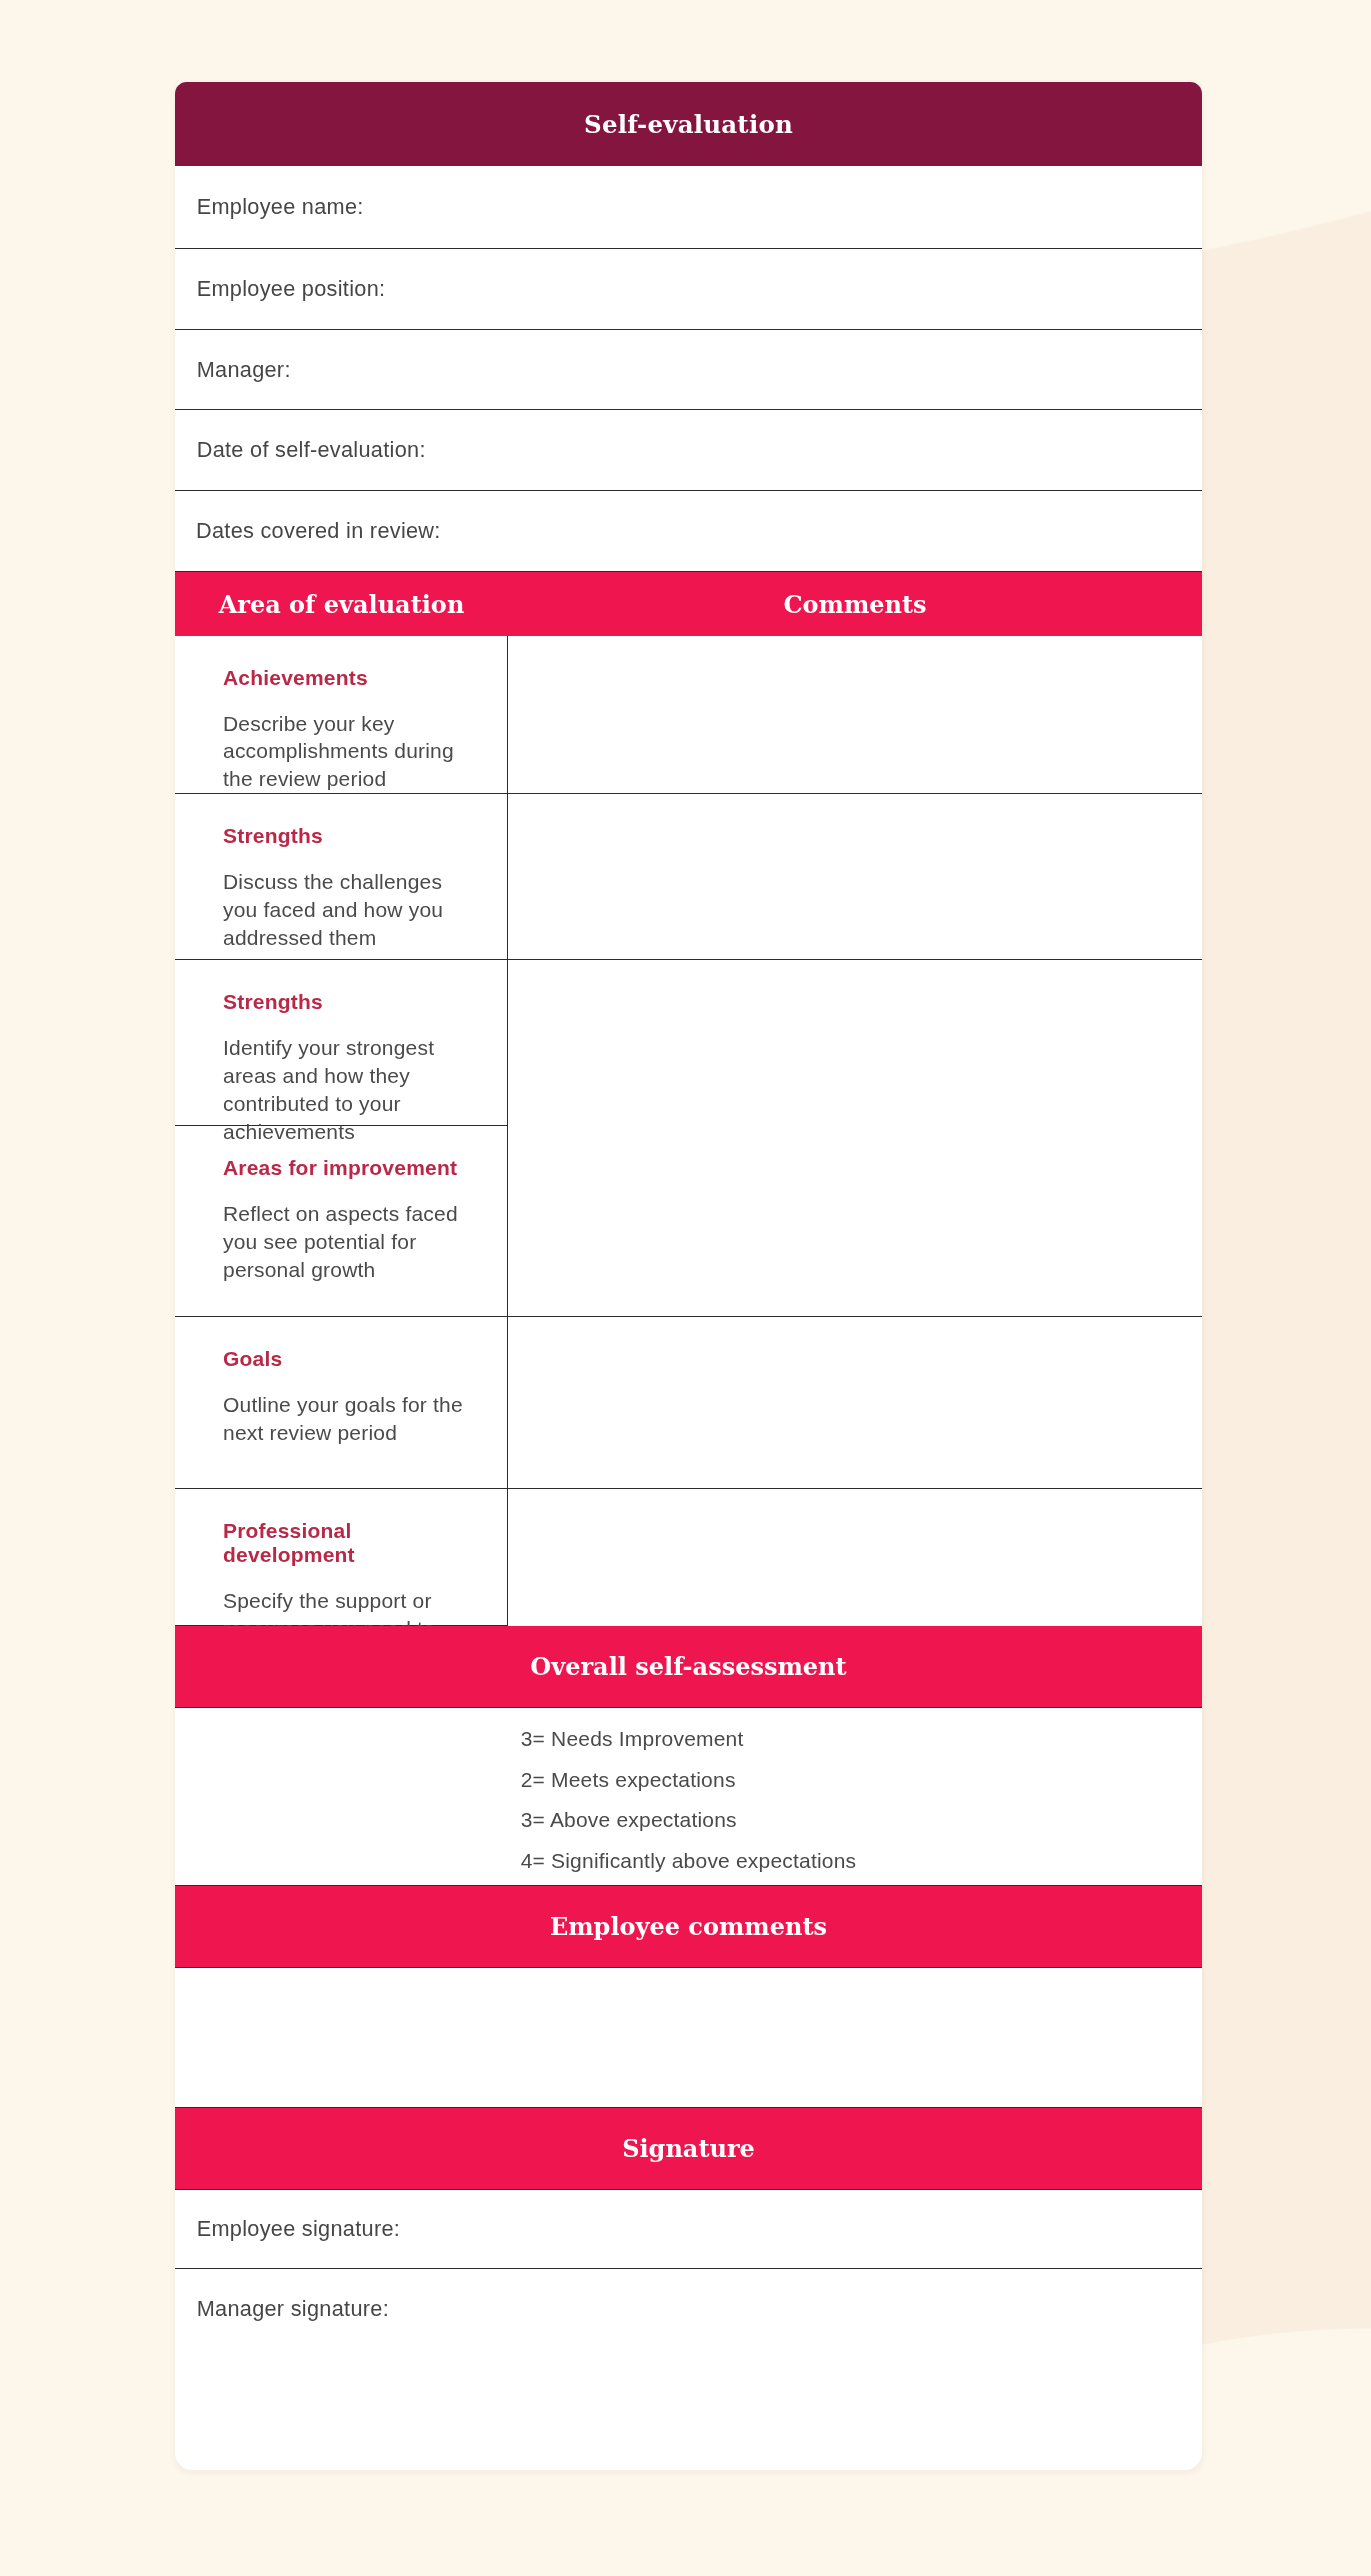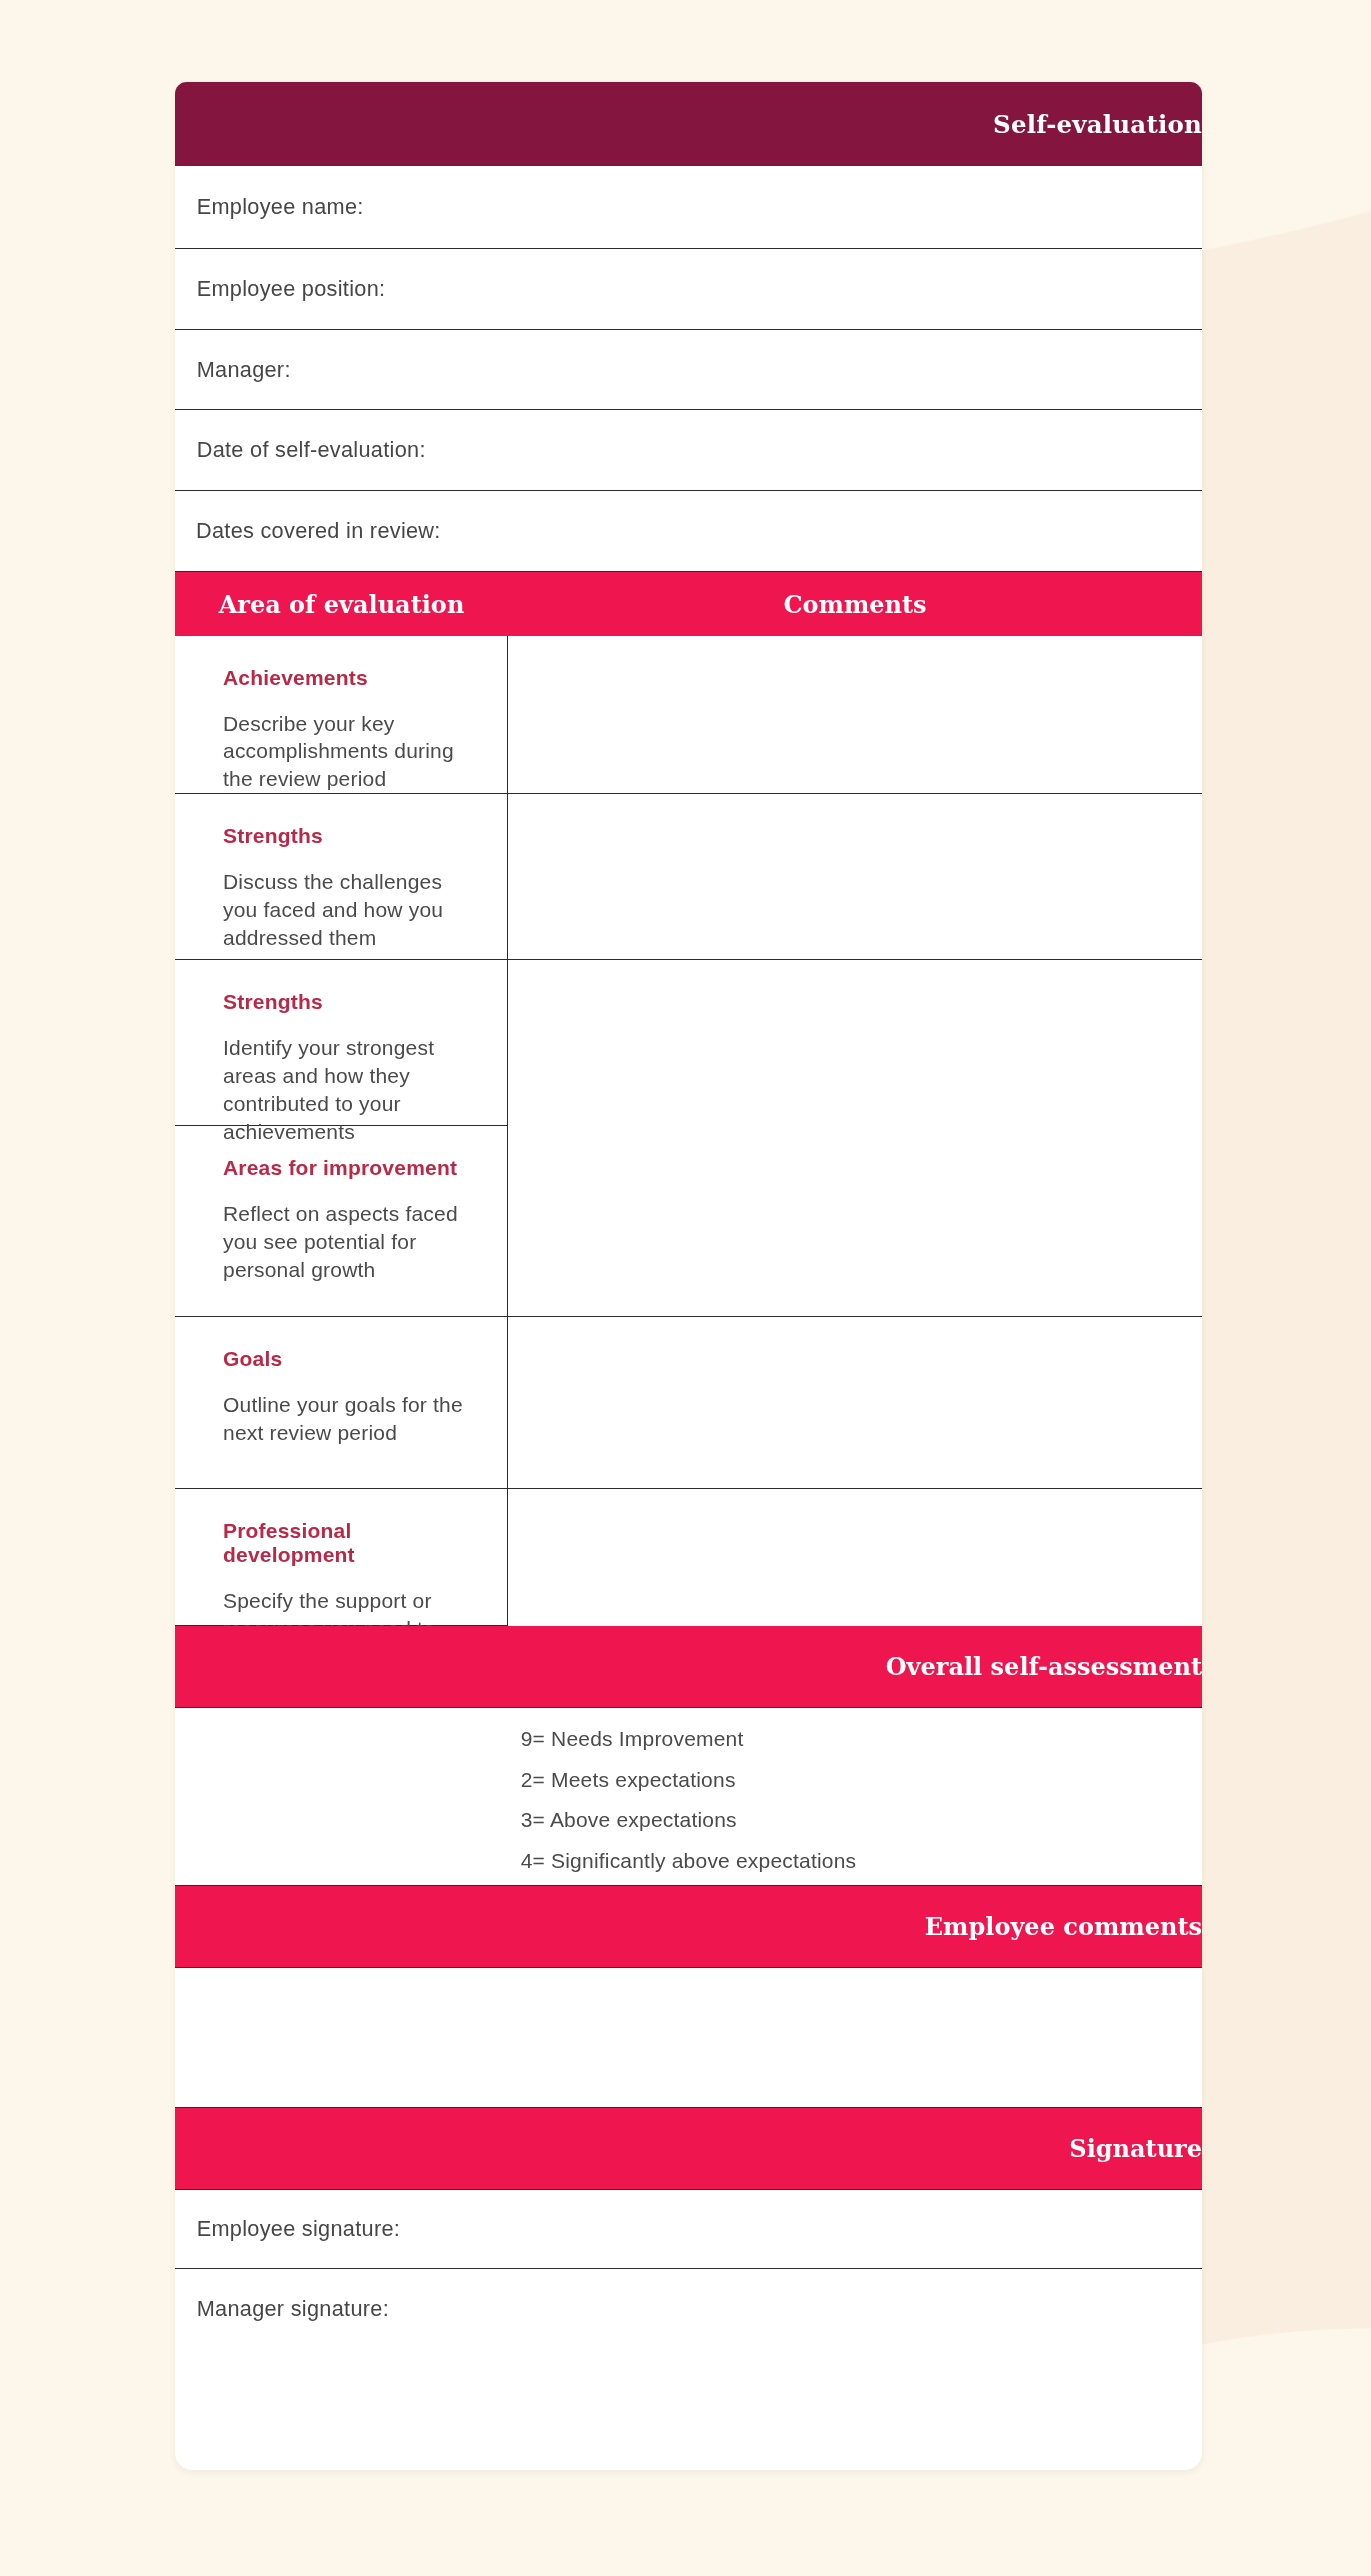--- a/index.html
+++ b/index.html
@@ -32,21 +32,21 @@
     width:1027px;height:2388px;
     background:var(--card_bg);
     border-radius:11.6px 11.6px 17.3px 17.3px;
     overflow:hidden;
     box-shadow:0 2.2px 7.2px rgba(90,60,30,0.06);
     display:flex;flex-direction:column;
   }
   .serif-bar{
     font-family:"DejaVu Serif","Liberation Serif",serif;
     font-weight:bold;color:#FFFFFF;
-    display:flex;align-items:center;justify-content:flex-end;
+    display:flex;align-items:center;justify-content:center;
   }
   .header-maroon{
     height:84px;flex:none;
     background:var(--maroon);
     font-size:24.5px;letter-spacing:0.2px;
   }
   
   .form-row{
     flex:none;display:flex;align-items:center;
     padding-left:21.7px;
@@ -213,21 +213,21 @@
       </div>
       <div class="eval-cell-right"></div>
     </div>
 
     <div class="bar-full serif-bar">
       <span>Overall self-assessment</span>
     </div>
 
     <div class="ratings">
       <div class="ratings-inner">
-        <span class="rating-item">9= Needs Improvement</span>
+        <span class="rating-item">3= Needs Improvement</span>
         <span class="rating-item">2= Meets expectations</span>
         <span class="rating-item">3= Above expectations</span>
         <span class="rating-item">4= Significantly above expectations</span>
       </div>
     </div>
 
     <div class="bar-full serif-bar">
       <span>Employee comments</span>
     </div>
 

